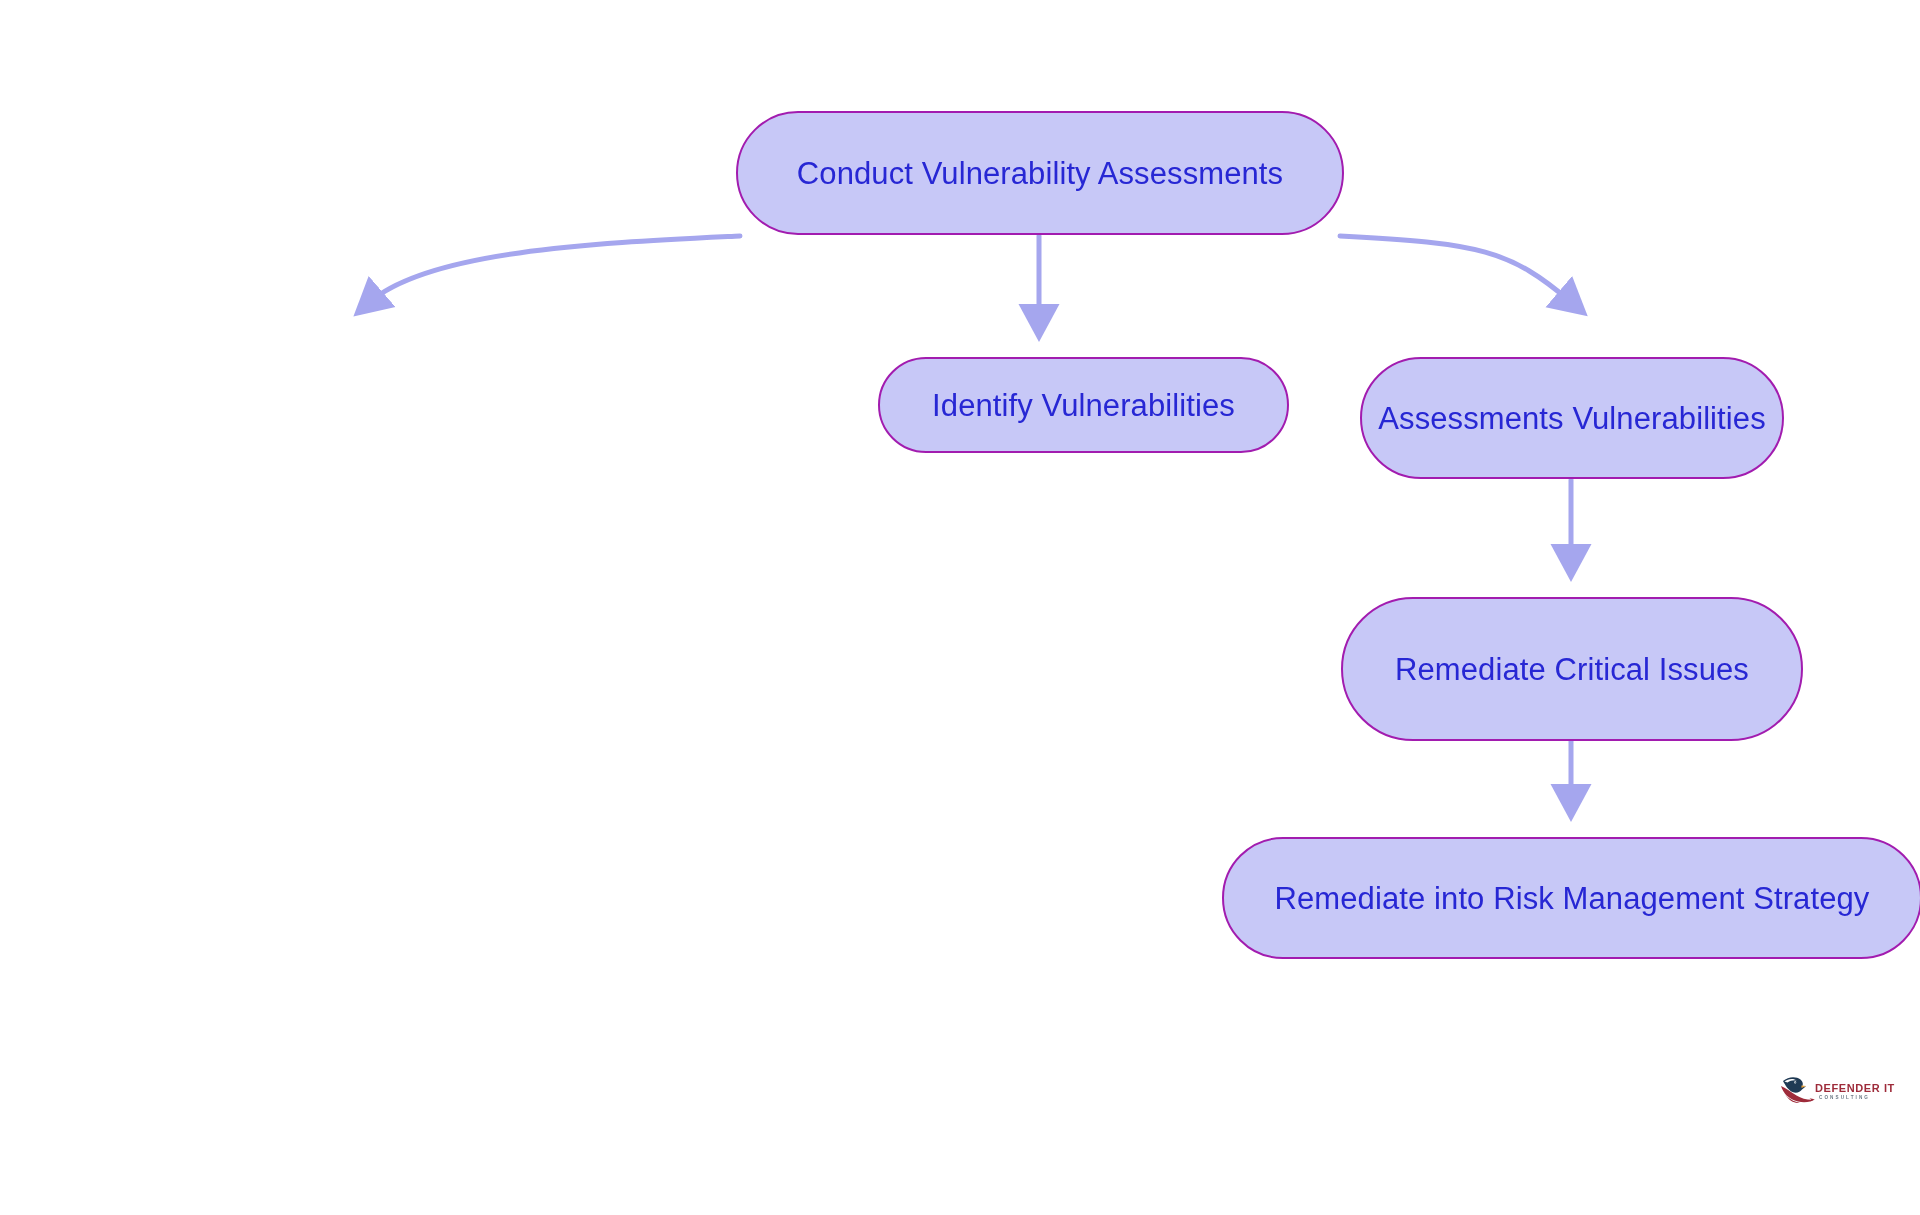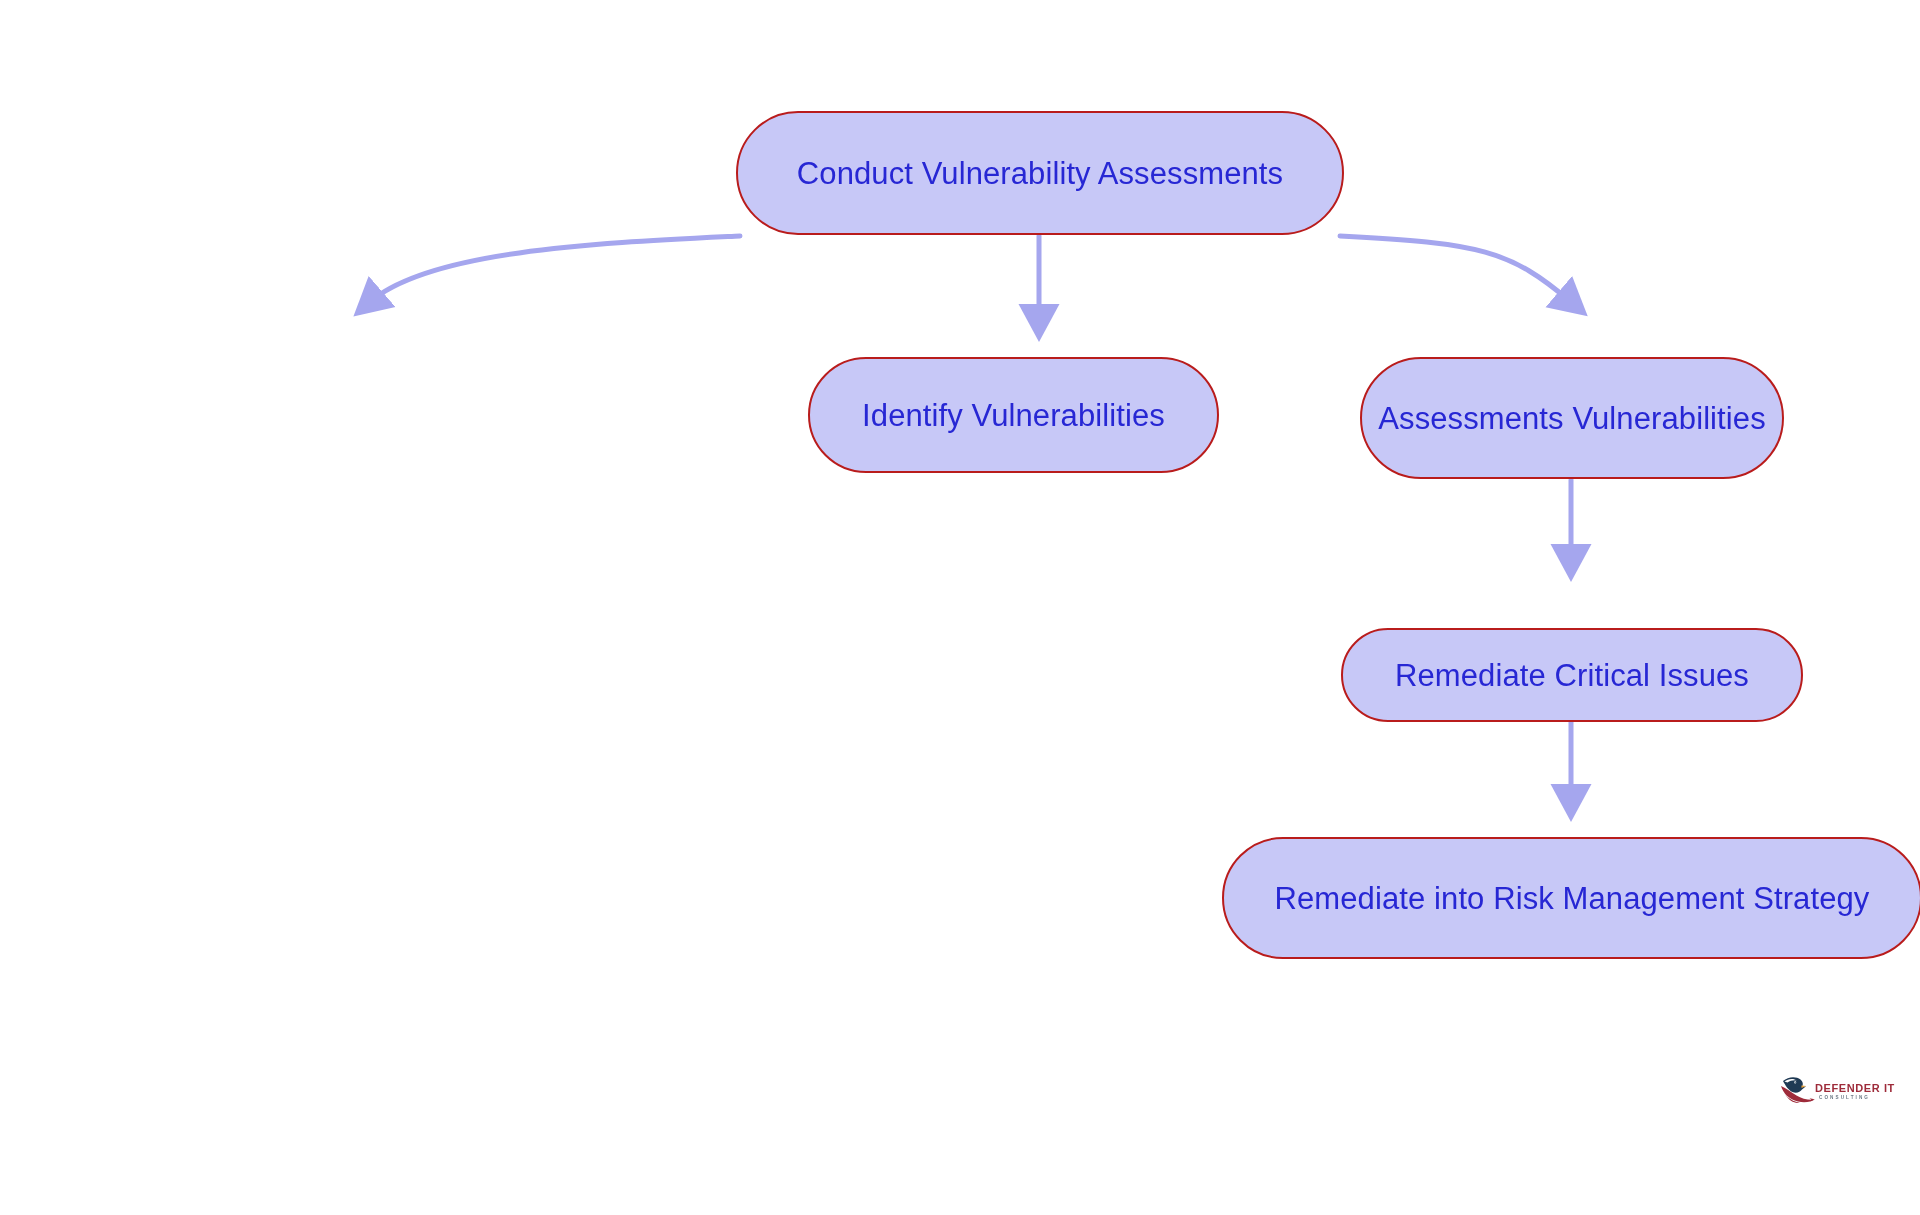--- a/index.html
+++ b/index.html
@@ -31,21 +31,21 @@
     pointer-events: none;
   }
 
   .node {
     position: absolute;
     box-sizing: border-box;
     display: flex;
     align-items: center;
     justify-content: center;
     background: #c7c8f7;
-    border: 2px solid #b91c1c;
+    border: 2px solid #a21caf;
     border-radius: 9999px;
     color: #2727d4;
     font-family: "Liberation Sans", sans-serif;
     font-size: 31px;
     font-weight: 400;
     letter-spacing: 0.1px;
     white-space: nowrap;
     text-align: center;
     line-height: 1;
   }
@@ -58,30 +58,30 @@
   
   .node--conduct {
     left: 736px;  top: 111px;
     width: 608px; height: 124px;
   }
   .node--scan {
     left: 18px;   top: 357px;
     width: 704px; height: 122px;
   }
   .node--identify {
-    left: 808px;  top: 357px;
-    width: 411px; height: 116px;
+    left: 878px;  top: 357px;
+    width: 411px; height: 96px;
   }
   .node--prioritize {
     left: 1360px; top: 357px;
     width: 424px; height: 122px;
   }
   .node--remediate {
-    left: 1341px; top: 628px;
-    width: 462px; height: 94px;
+    left: 1341px; top: 597px;
+    width: 462px; height: 144px;
   }
   .node--integrate {
     left: 1222px; top: 837px;
     width: 700px; height: 122px;
   }
 
   
   .watermark {
     position: absolute;
     left: 1779px;

